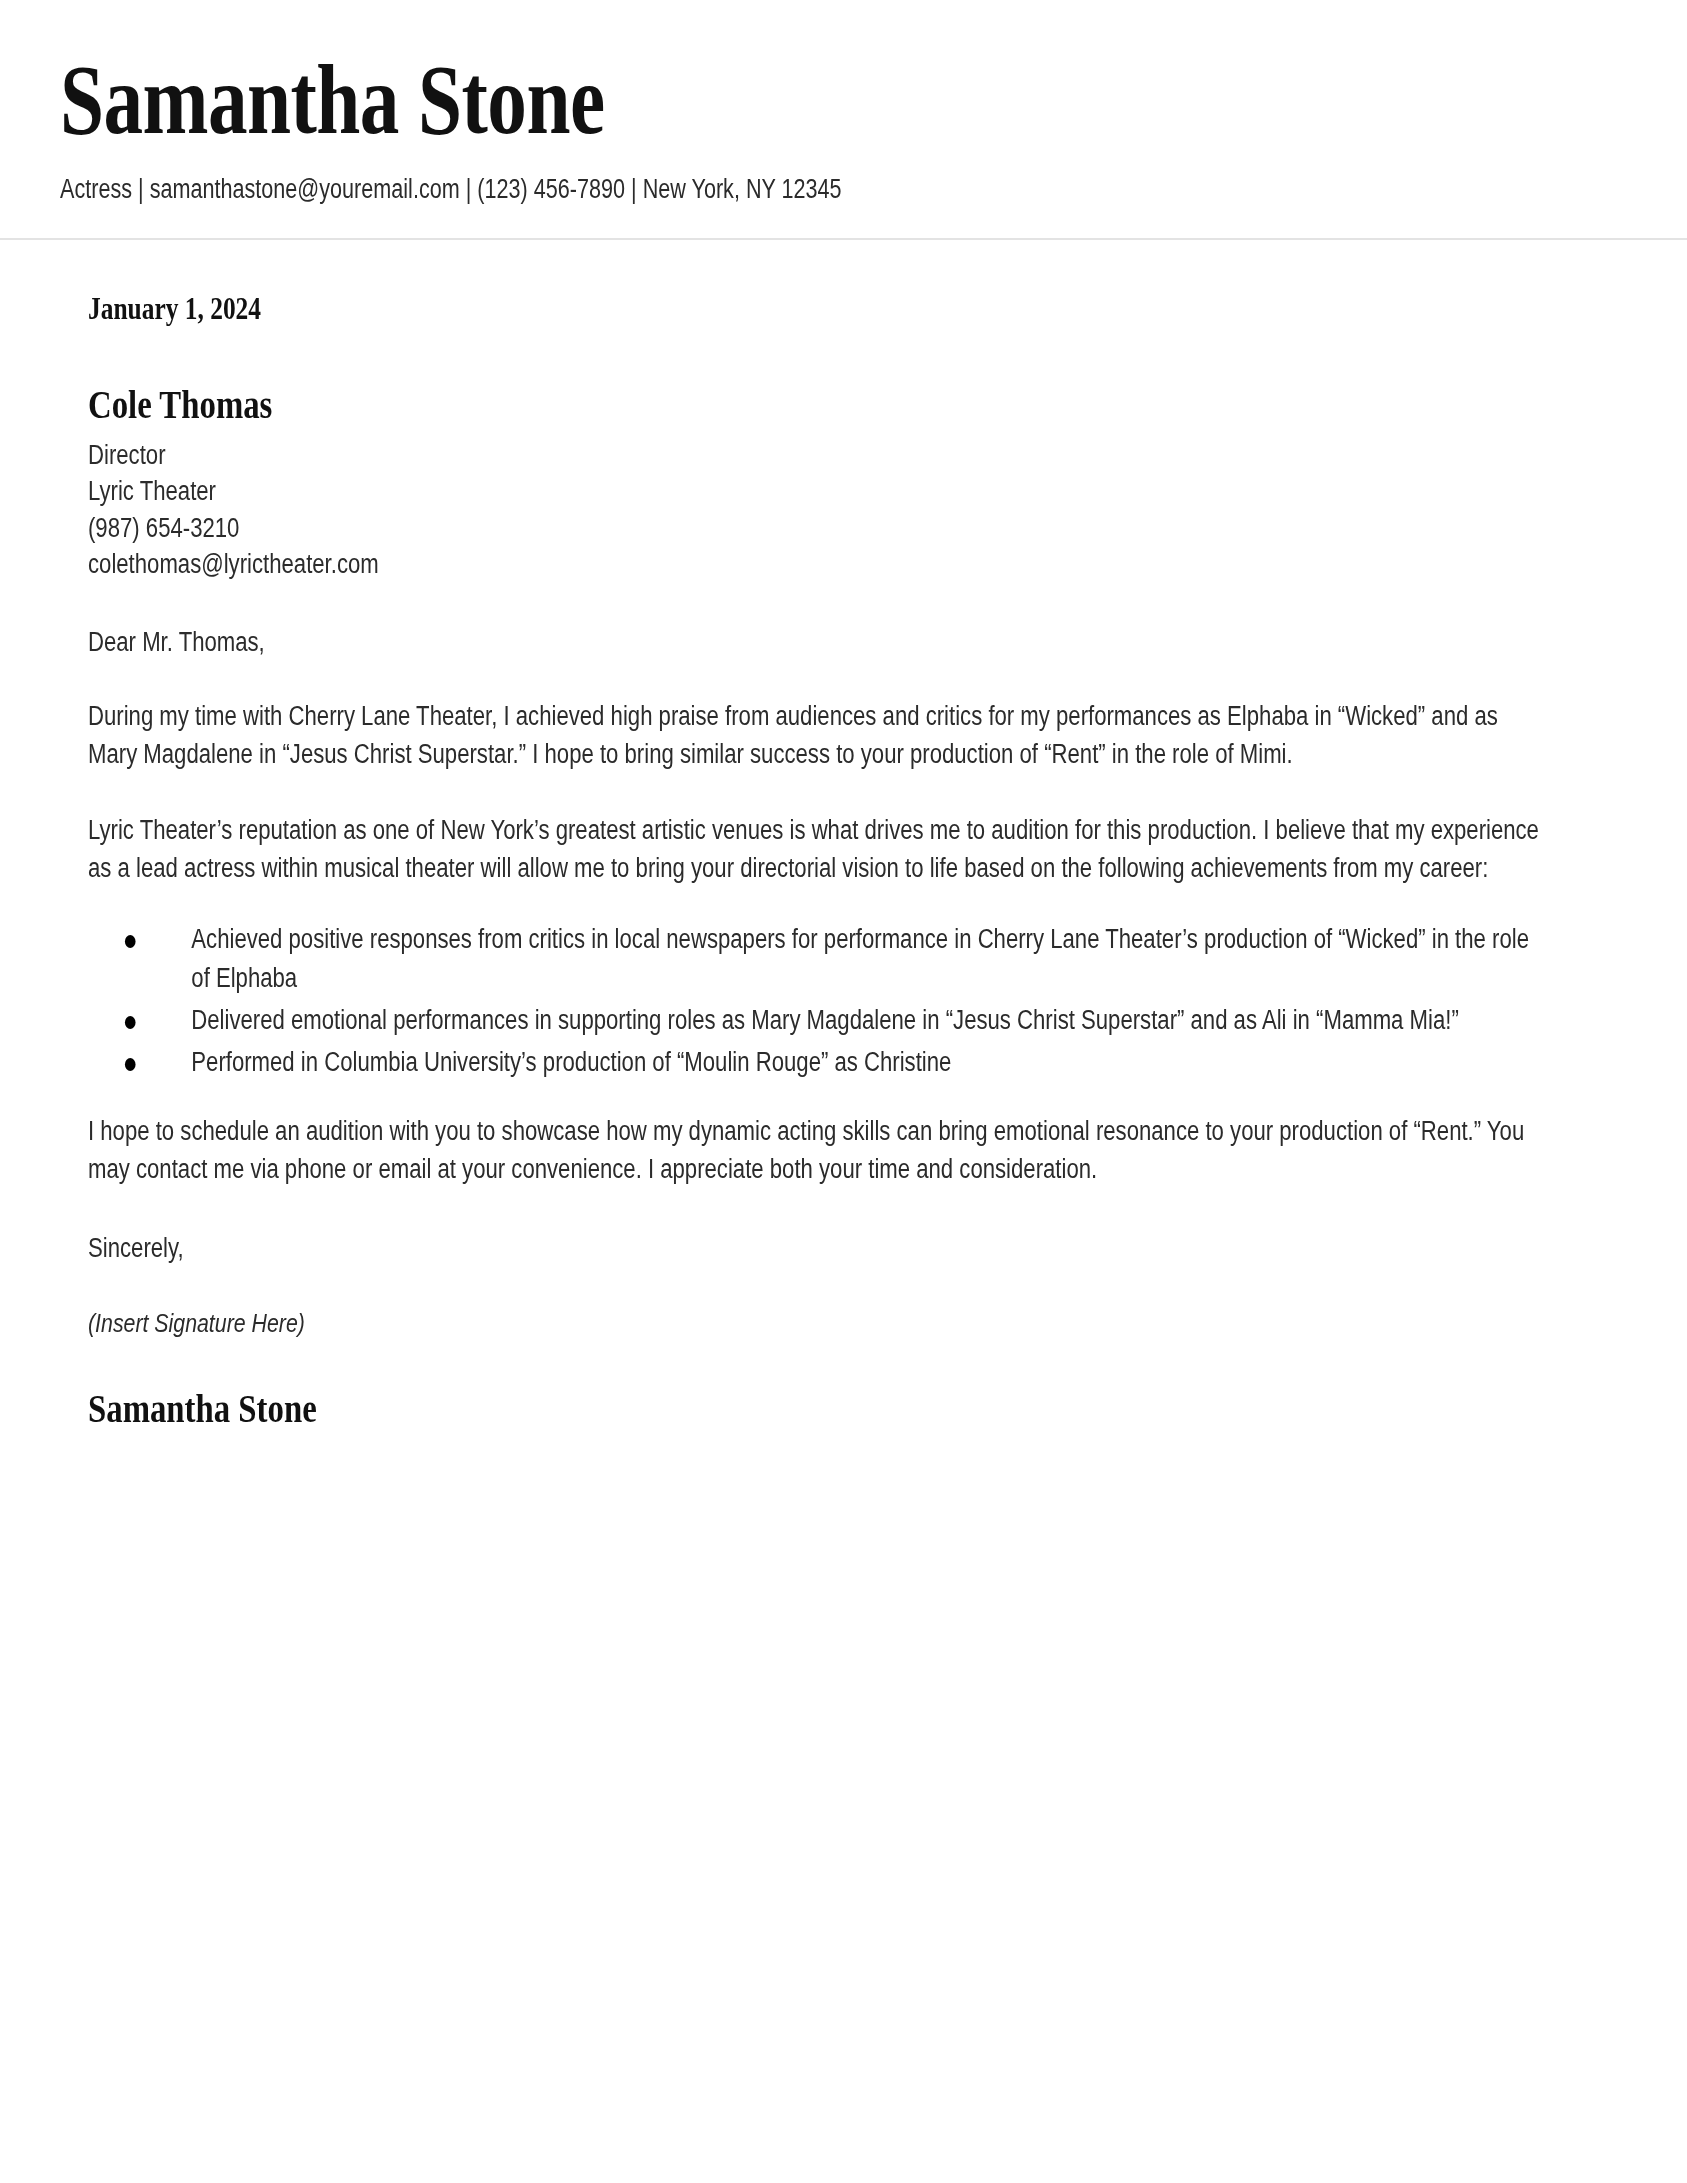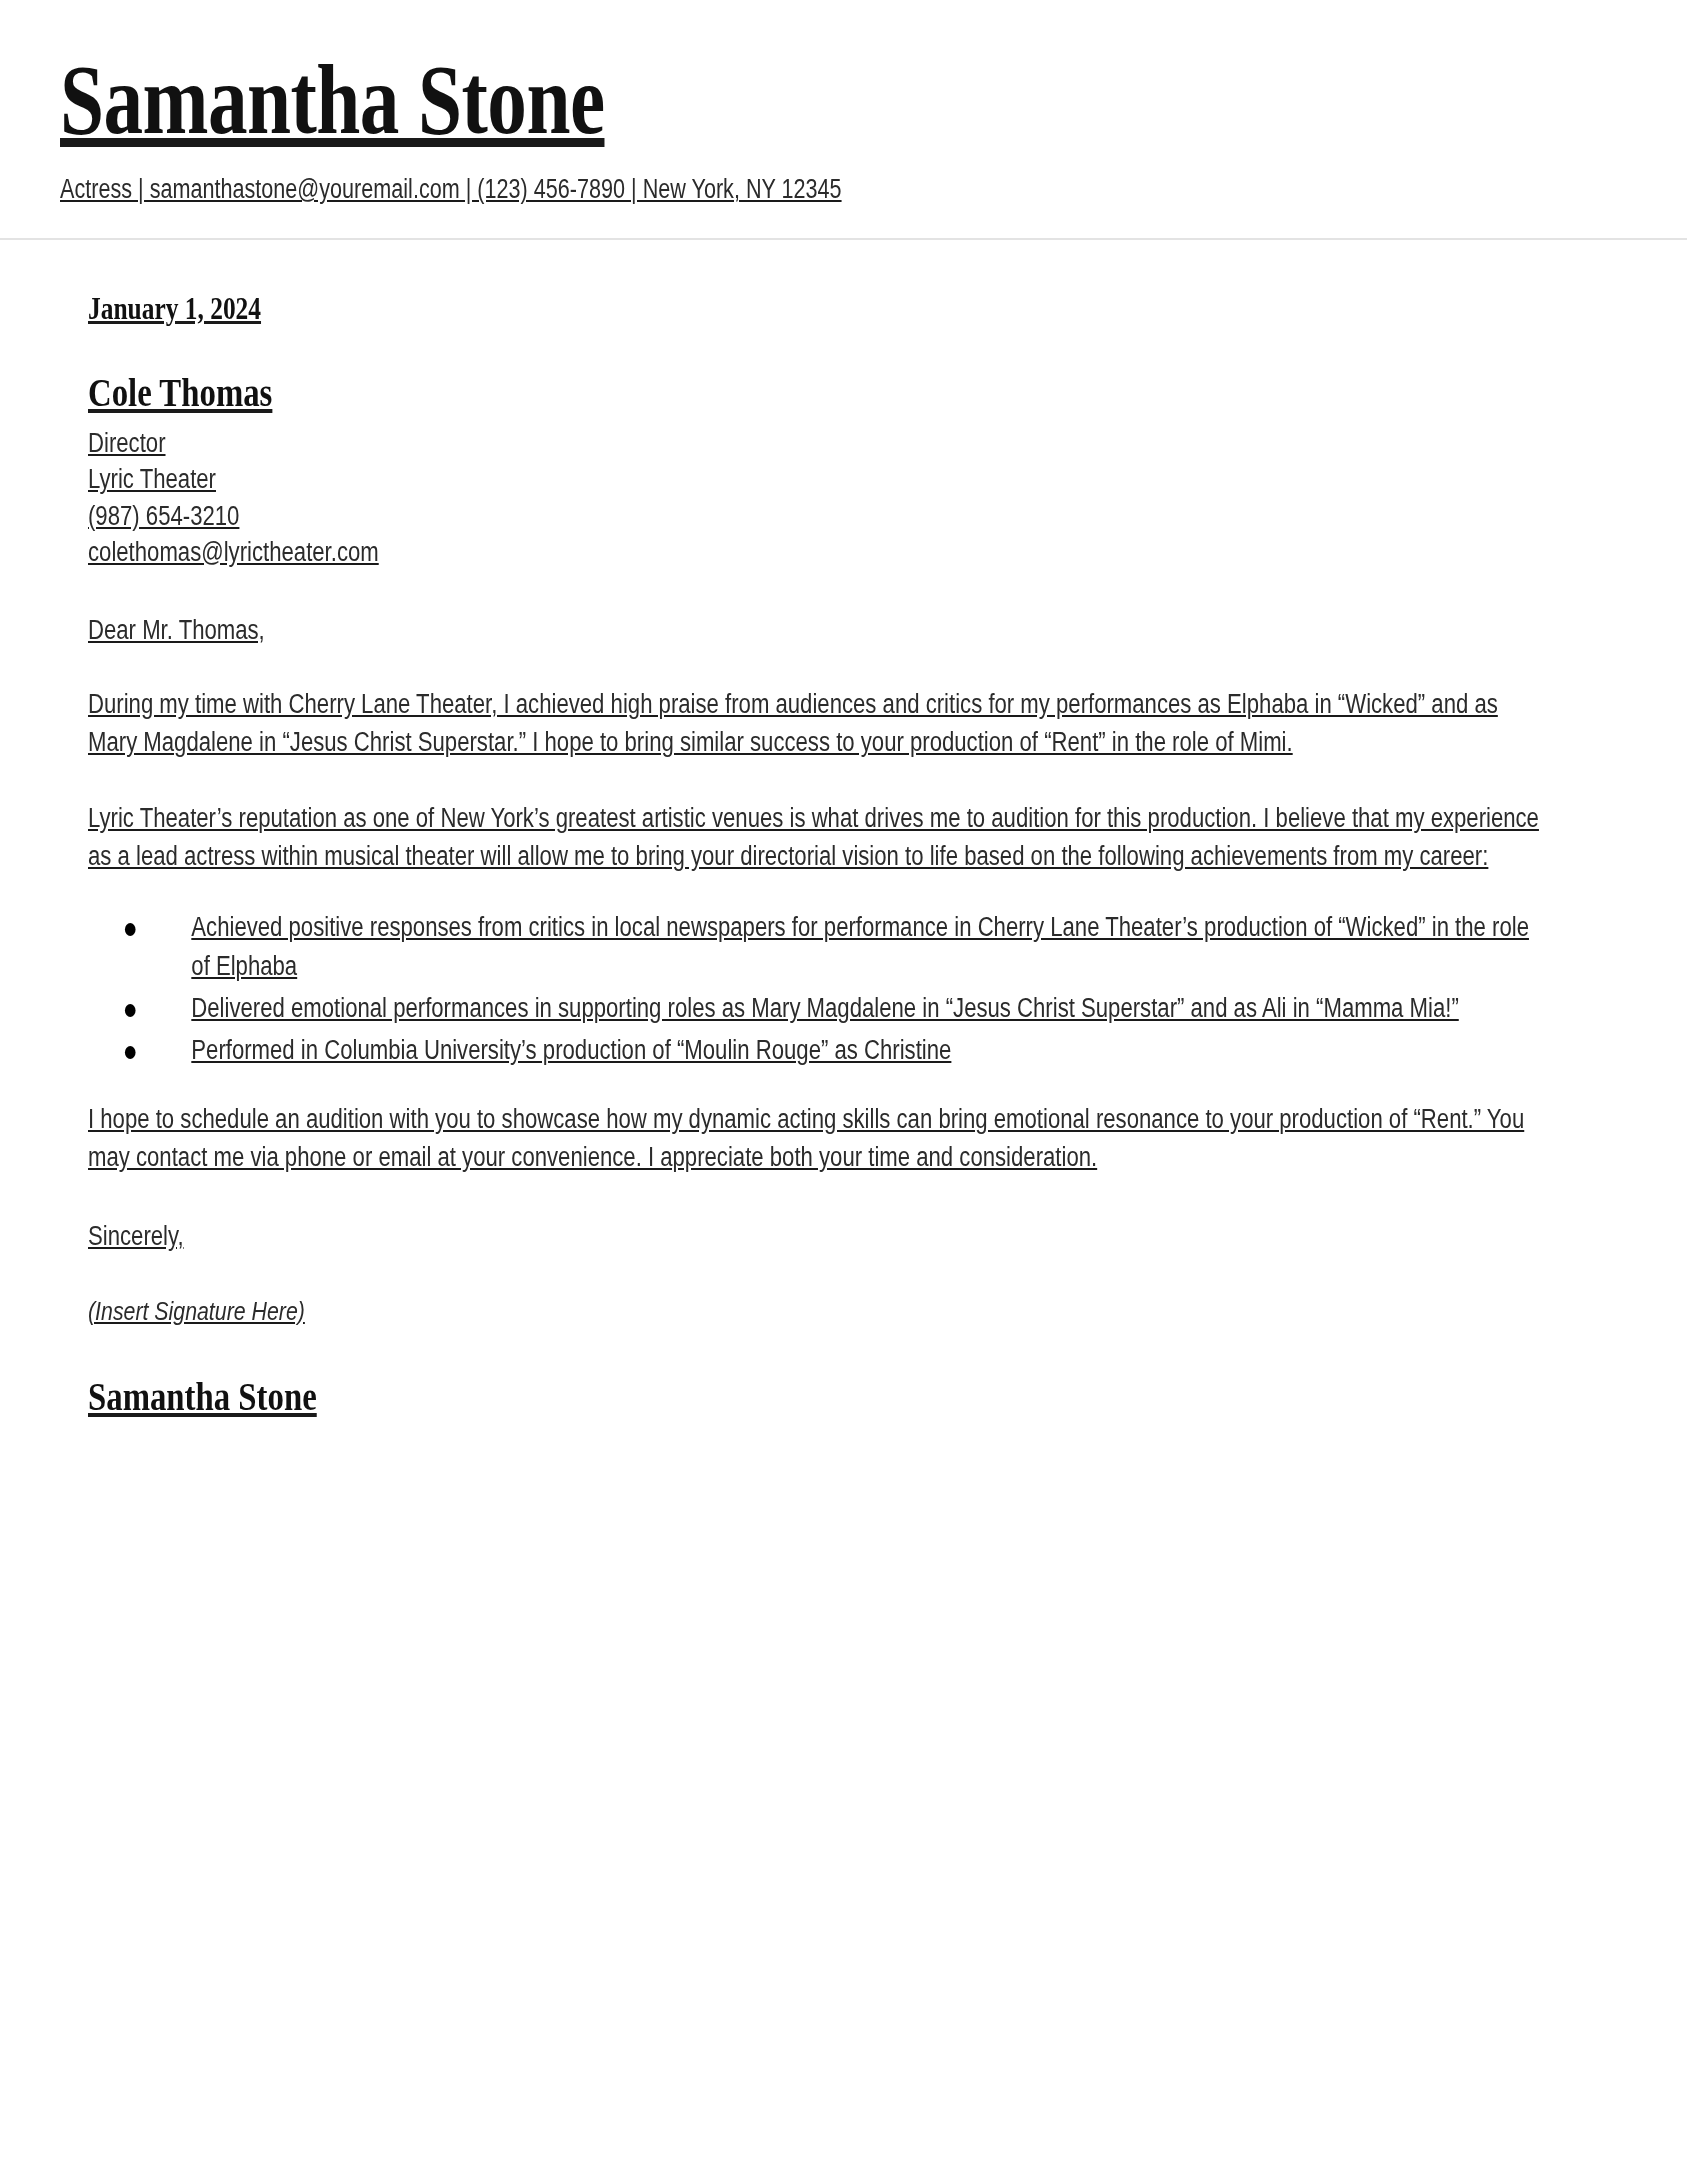--- a/index.html
+++ b/index.html
@@ -14,21 +14,20 @@
     color: #1a1a1a;
     -webkit-font-smoothing: antialiased;
   }
 
   .page {
     position: relative;
     width: 1687px;
     height: 2183px;
     background: #ffffff;
     box-sizing: border-box;
-    text-decoration: underline;
   }
 
   
   .header {
     padding: 50px 60px 0 60px;
   }
   .candidate-name {
     font-family: "Liberation Serif", serif;
     font-weight: 700;
     font-size: 99px;
@@ -69,21 +68,21 @@
     font-weight: 700;
     font-size: 31px;
     line-height: 1.25;
     color: #111111;
     transform: scaleX(0.82);
     transform-origin: left center;
     white-space: nowrap;
   }
 
   .recipient {
-    margin-top: 38px;
+    margin-top: 50px;
   }
   .recipient-name {
     font-family: "Liberation Serif", serif;
     font-weight: 700;
     font-size: 41px;
     line-height: 1.22;
     color: #111111;
     transform: scaleX(0.80);
     transform-origin: left center;
     white-space: nowrap;

